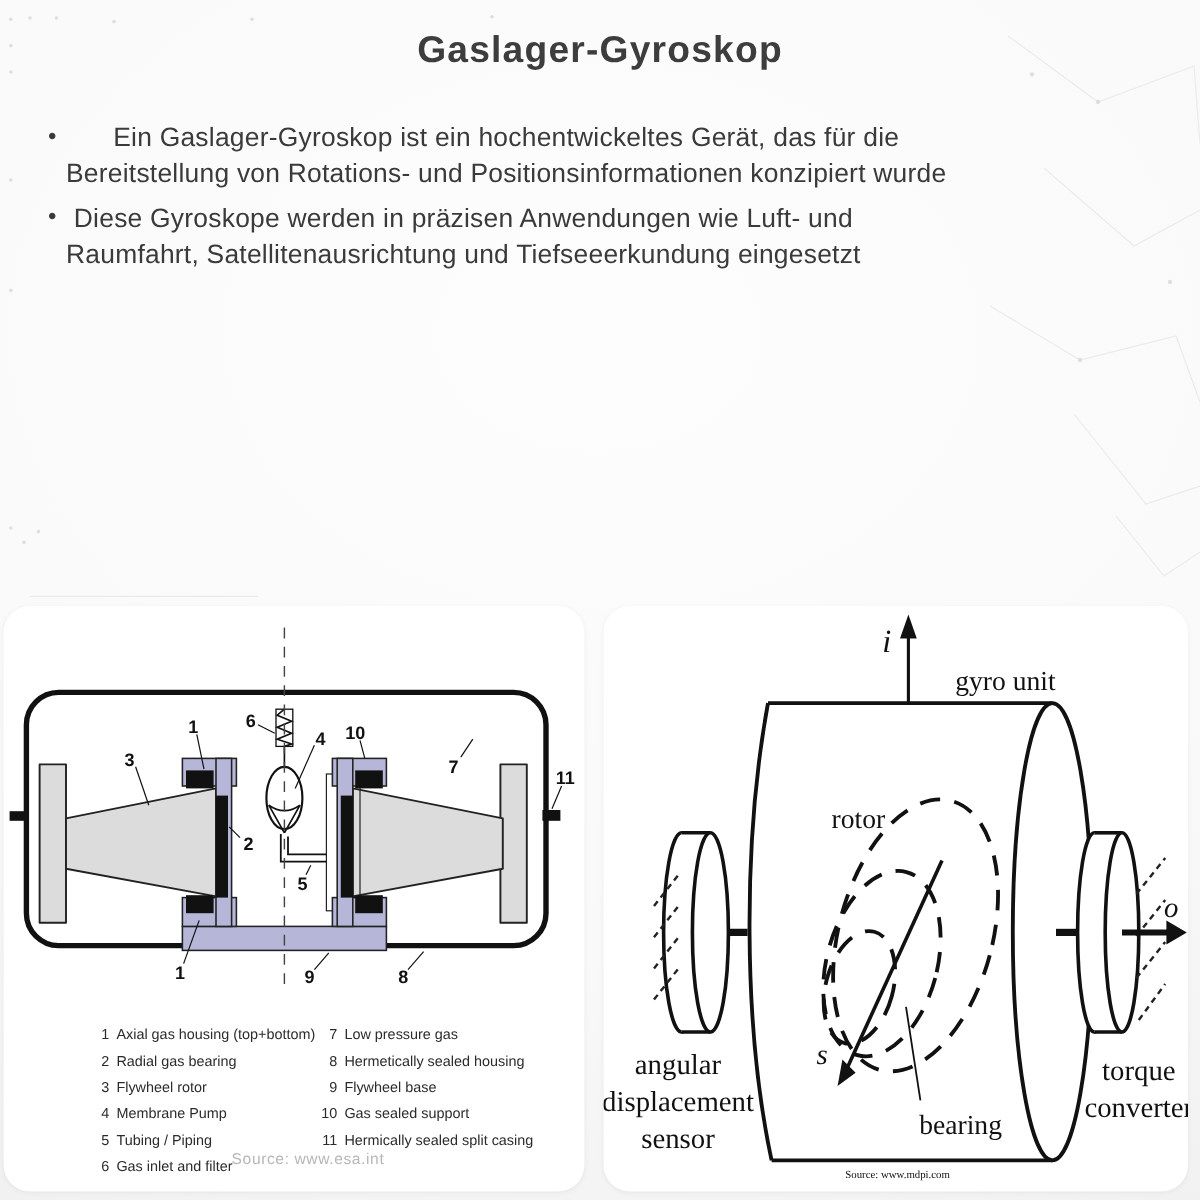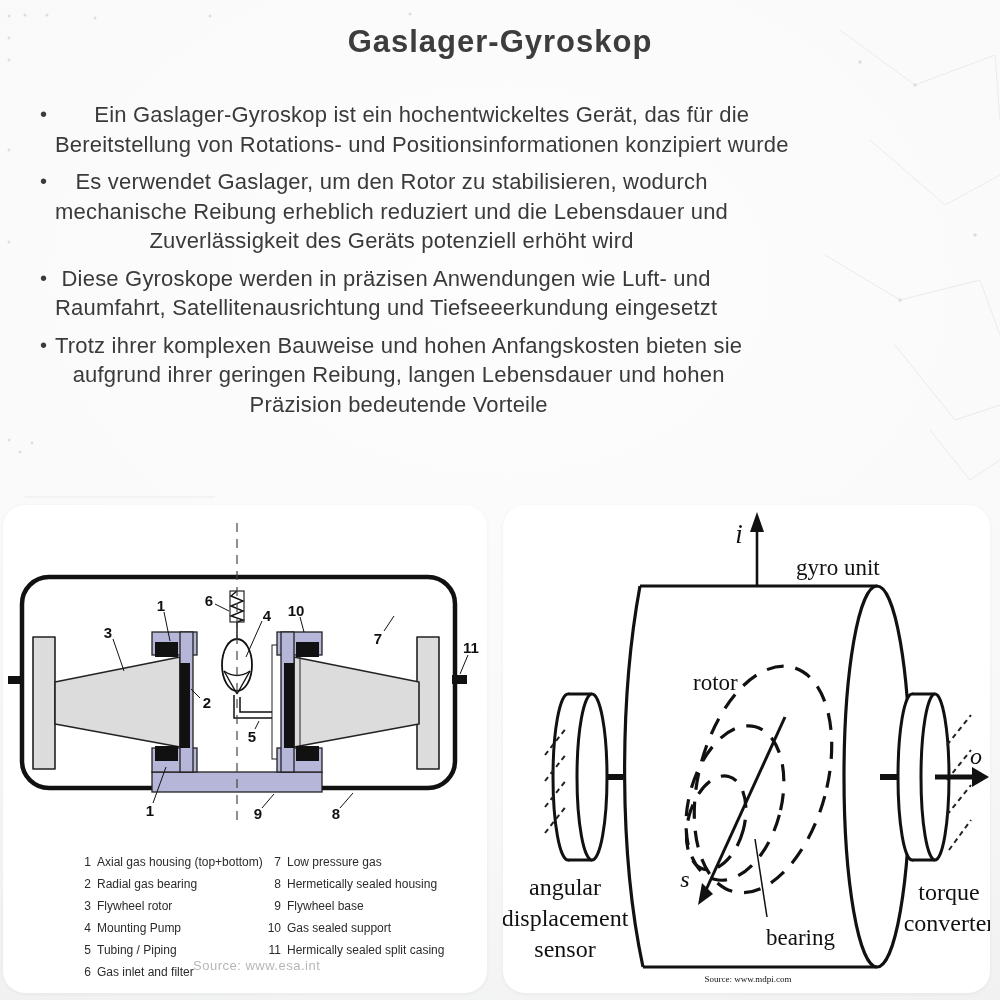--- a/index.html
+++ b/index.html
@@ -78,38 +78,22 @@
     <div class="bullet">
       <span class="marker"></span>
       <div class="lines">
         <div>Ein Gaslager-Gyroskop ist ein hochentwickeltes Gerät, das für die</div>
         <div>Bereitstellung von Rotations- und Positionsinformationen konzipiert wurde</div>
       </div>
     </div>
     <div class="bullet">
       <span class="marker"></span>
       <div class="lines">
-        <div>Es verwendet Gaslager, um den Rotor zu stabilisieren, wodurch</div>
-        <div>mechanische Reibung erheblich reduziert und die Lebensdauer und</div>
-        <div>Zuverlässigkeit des Geräts potenziell erhöht wird</div>
-      </div>
-    </div>
-    <div class="bullet">
-      <span class="marker"></span>
-      <div class="lines">
         <div>Diese Gyroskope werden in präzisen Anwendungen wie Luft- und</div>
         <div>Raumfahrt, Satellitenausrichtung und Tiefseeerkundung eingesetzt</div>
-      </div>
-    </div>
-    <div class="bullet">
-      <span class="marker"></span>
-      <div class="lines">
-        <div>Trotz ihrer komplexen Bauweise und hohen Anfangskosten bieten sie</div>
-        <div>aufgrund ihrer geringen Reibung, langen Lebensdauer und hohen</div>
-        <div>Präzision bedeutende Vorteile</div>
       </div>
     </div>
   </div>
 </div>
 
 <div class="card card-left">
   <svg class="lsvg" width="484" height="340" viewBox="0 0 484 340">
 
     <rect x="19" y="72" width="433" height="211" rx="27" fill="#ffffff" stroke="#111" stroke-width="4.5"></rect>
 
@@ -207,21 +191,21 @@
       <div class="legend-row">
           <span class="num">2</span>
           <span class="lbl">Radial gas bearing</span>
         </div>
       <div class="legend-row">
           <span class="num">3</span>
           <span class="lbl">Flywheel rotor</span>
         </div>
       <div class="legend-row">
           <span class="num">4</span>
-          <span class="lbl">Mounting Pump</span>
+          <span class="lbl">Membrane Pump</span>
         </div>
       <div class="legend-row">
           <span class="num">5</span>
           <span class="lbl">Tubing / Piping</span>
         </div>
       <div class="legend-row">
           <span class="num">6</span>
           <span class="lbl">Gas inlet and filter</span>
         </div>
     </div>

